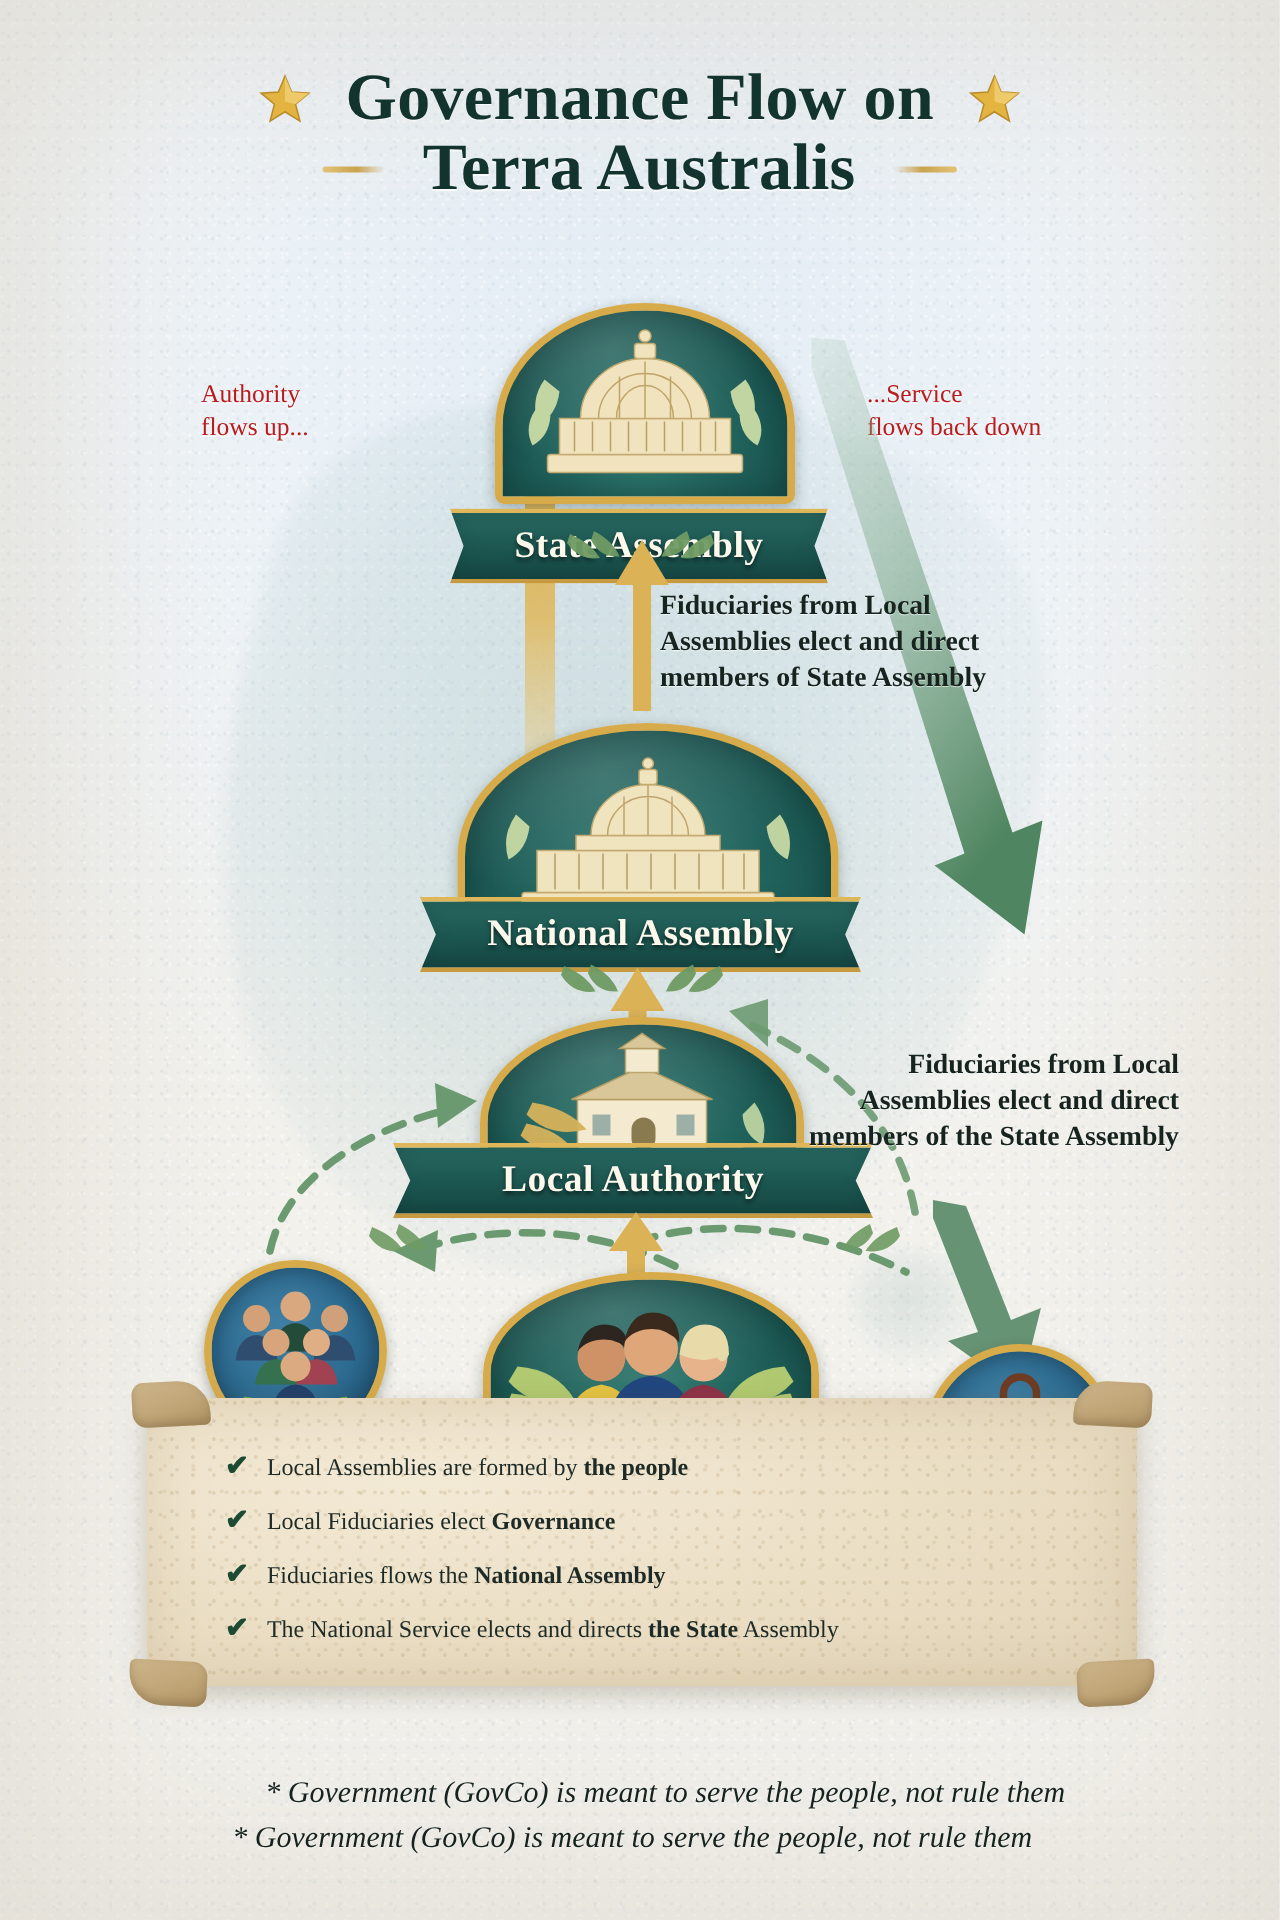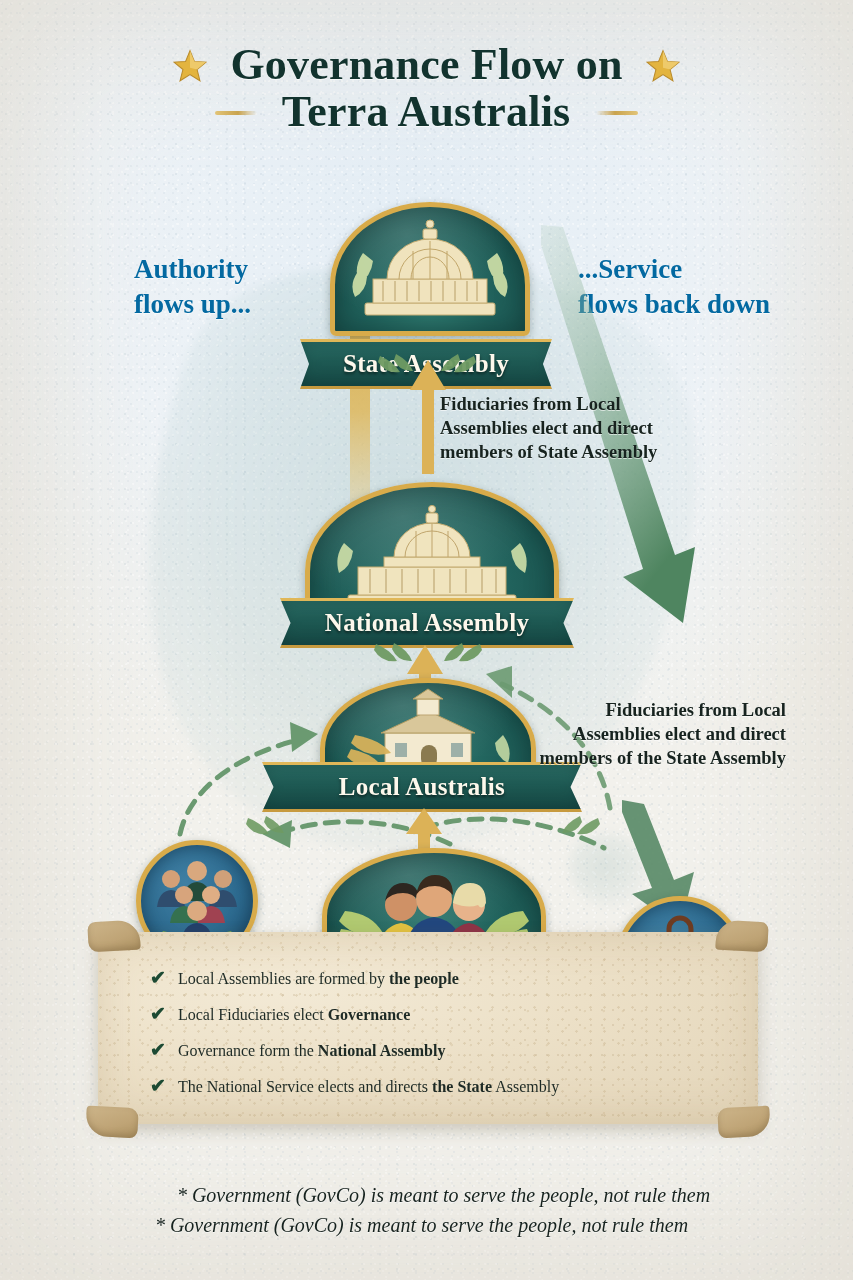--- a/index.html
+++ b/index.html
@@ -56,21 +56,21 @@
   }
   .rule{
     display:inline-block;width:42px;height:4px;vertical-align:middle;
     margin:0 14px 6px;border-radius:2px;
     background:linear-gradient(90deg,rgba(196,160,76,0) 0%,#c9a34e 45%,#e2c478 100%);
   }
   .rule.left{background:linear-gradient(90deg,#e2c478 0%,#c9a34e 55%,rgba(196,160,76,0) 100%);}
 
   
   .side-label{
-    position:absolute;color:#0369a1;font-weight:bold;font-size:27px;
+    position:absolute;color:#b91c1c;font-weight:normal;font-size:17px;
     line-height:1.28;text-shadow:0 1px 0 rgba(255,255,255,.65);
   }
   .side-label.left{left:134px;top:252px;text-align:left;}
   .side-label.right{left:578px;top:252px;text-align:left;}
 
   
   .note{
     position:absolute;color:#17231f;font-weight:bold;font-size:18.5px;
     line-height:1.3;text-shadow:0 1px 0 rgba(255,255,255,.6);
   }
@@ -374,21 +374,21 @@
           <path d="M30,52 q24,4 36,18 q-24,6 -40,-10z"></path>
           <path d="M26,66 q20,4 30,16 q-21,5 -34,-8z"></path>
         </g>
         <g fill="#cfe0a8" opacity=".85">
           <path d="M178,52 q10,14 5,28 q-12,-6 -13,-20z"></path>
         </g>
       </svg>
     </div>
   </div>
   <div class="banner notched" style="left:262px;top:762px;width:320px;">
-    <span class="bnr-txt">Local Australis</span>
+    <span class="bnr-txt">Local Authority</span>
   </div>
 
   <svg style="position:absolute;left:150px;top:636px;width:330px;height:210px;" viewBox="0 0 330 210">
     <path d="M30,198 C40,150 92,118 148,104" fill="none" stroke="#6b9a71" stroke-width="5" stroke-dasharray="13 10" stroke-linecap="round"></path>
     <path d="M142,116 L168,98 L140,86 Z" fill="#6b9a71"></path>
     <path d="M6,170 C24,138 66,114 116,102" fill="none" stroke="#6b9a71" stroke-width="5" stroke-dasharray="13 10" stroke-linecap="round" opacity="0"></path>
   </svg>
   <svg style="position:absolute;left:236px;top:808px;width:230px;height:50px;" viewBox="0 0 230 50">
     <path d="M214,36 C160,10 96,8 46,24" fill="none" stroke="#6b9a71" stroke-width="5" stroke-dasharray="13 10" stroke-linecap="round"></path>
     <path d="M56,12 L26,26 L54,40 Z" fill="#6b9a71"></path>
@@ -509,21 +509,21 @@
       <div class="bullet">
         <span class="chk">✔</span>
         <span class="txt"><span>Local Assemblies are formed by </span><b>the people</b><span></span></span>
       </div>
       <div class="bullet">
         <span class="chk">✔</span>
         <span class="txt"><span>Local Fiduciaries elect </span><b>Governance</b><span></span></span>
       </div>
       <div class="bullet">
         <span class="chk">✔</span>
-        <span class="txt"><span>Governance form the </span><b>National Assembly</b><span></span></span>
+        <span class="txt"><span>Fiduciaries flows the </span><b>National Assembly</b><span></span></span>
       </div>
       <div class="bullet">
         <span class="chk">✔</span>
         <span class="txt"><span>The National Service elects and directs </span><b>the State</b><span> Assembly</span></span>
       </div>
     </div>
   </div>
 
   <div class="footnote fn-1">* Government (GovCo) is meant to serve the people, not rule them</div>
   <div class="footnote fn-2">* Government (GovCo) is meant to serve the people, not rule them</div>

